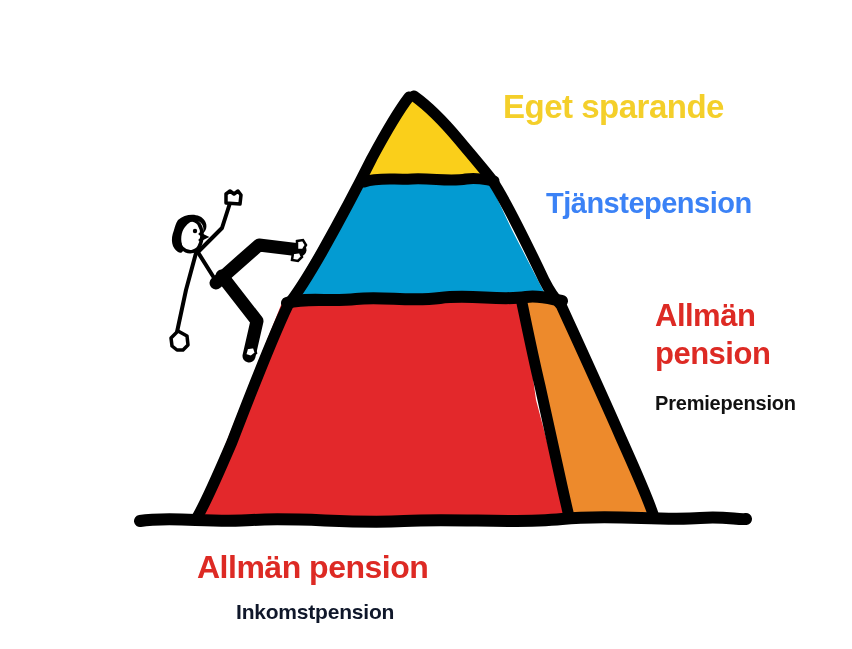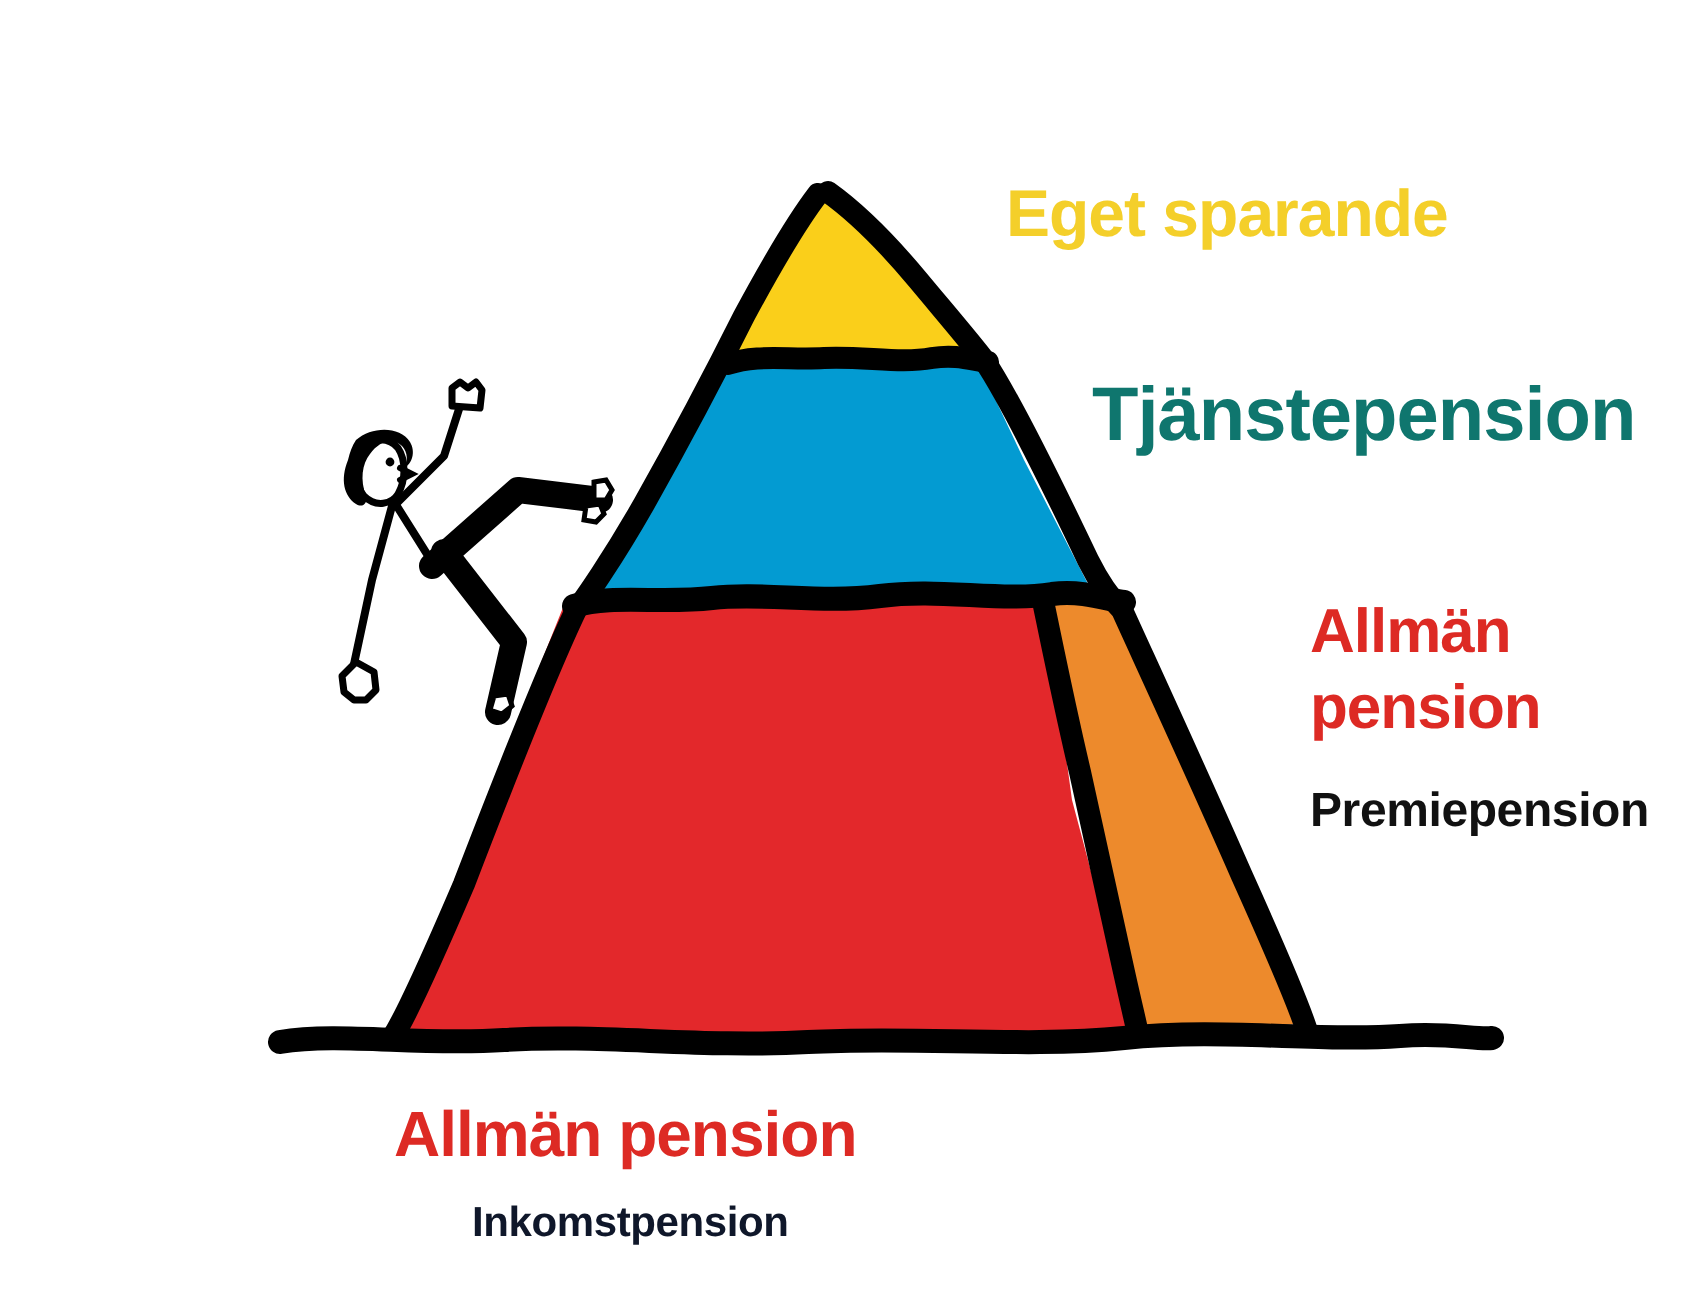--- a/index.html
+++ b/index.html
@@ -33,36 +33,36 @@
   }
   #label-eget {
     left: 503px;
     top: 88px;
     font-size: 33px;
     color: #f4cf2a;
   }
   #label-tjanste {
     left: 546px;
     top: 187px;
-    font-size: 38px;
-    color: #0f766e;
+    font-size: 29px;
+    color: #3b82f6;
   }
   #label-allman-right {
     left: 655px;
     top: 297px;
     font-size: 31px;
     color: #dd2a24;
     line-height: 38px;
     white-space: normal;
     width: 180px;
   }
   #label-premiepension {
     left: 655px;
     top: 392px;
-    font-size: 24px;
+    font-size: 20px;
     color: #111111;
     letter-spacing: -0.2px;
   }
   #label-allman-bottom {
     left: 197px;
     top: 549px;
     font-size: 32px;
     color: #dd2a24;
   }
   #label-inkomstpension {

